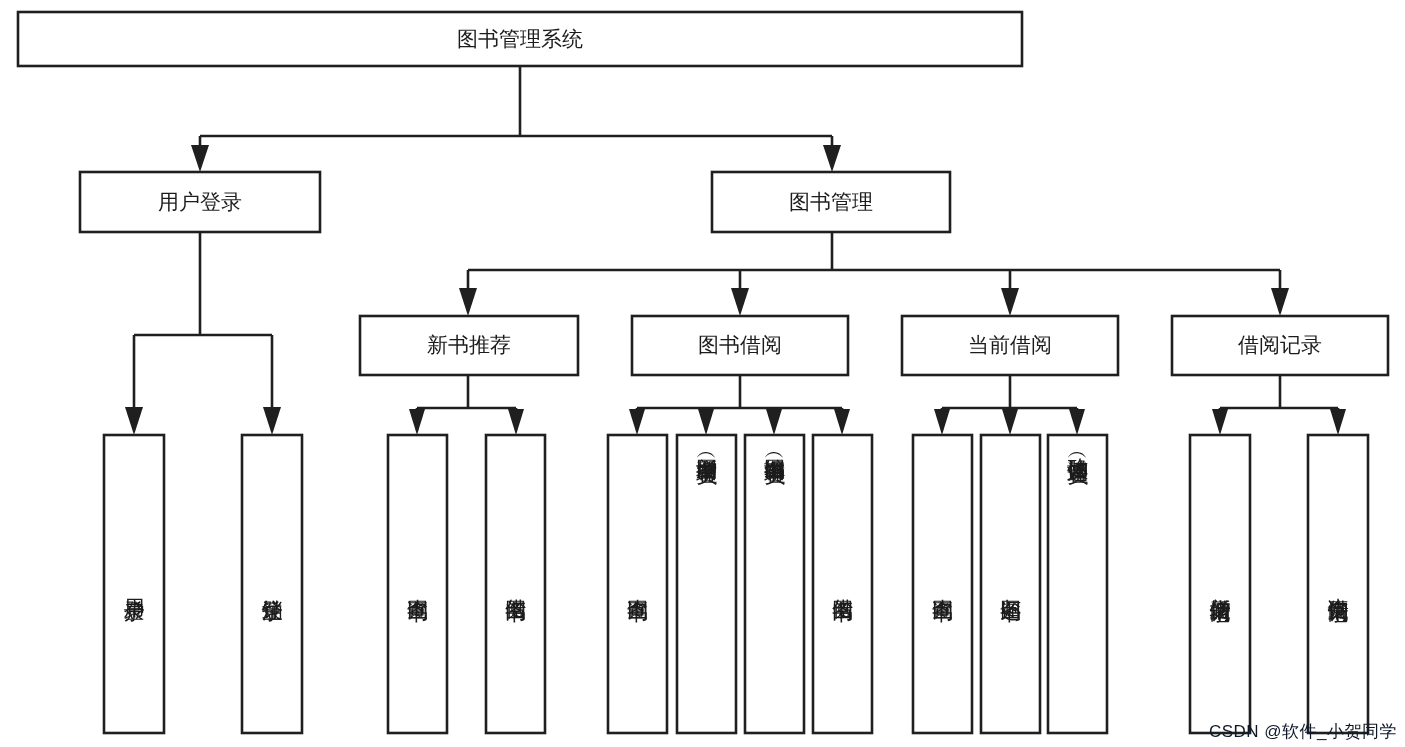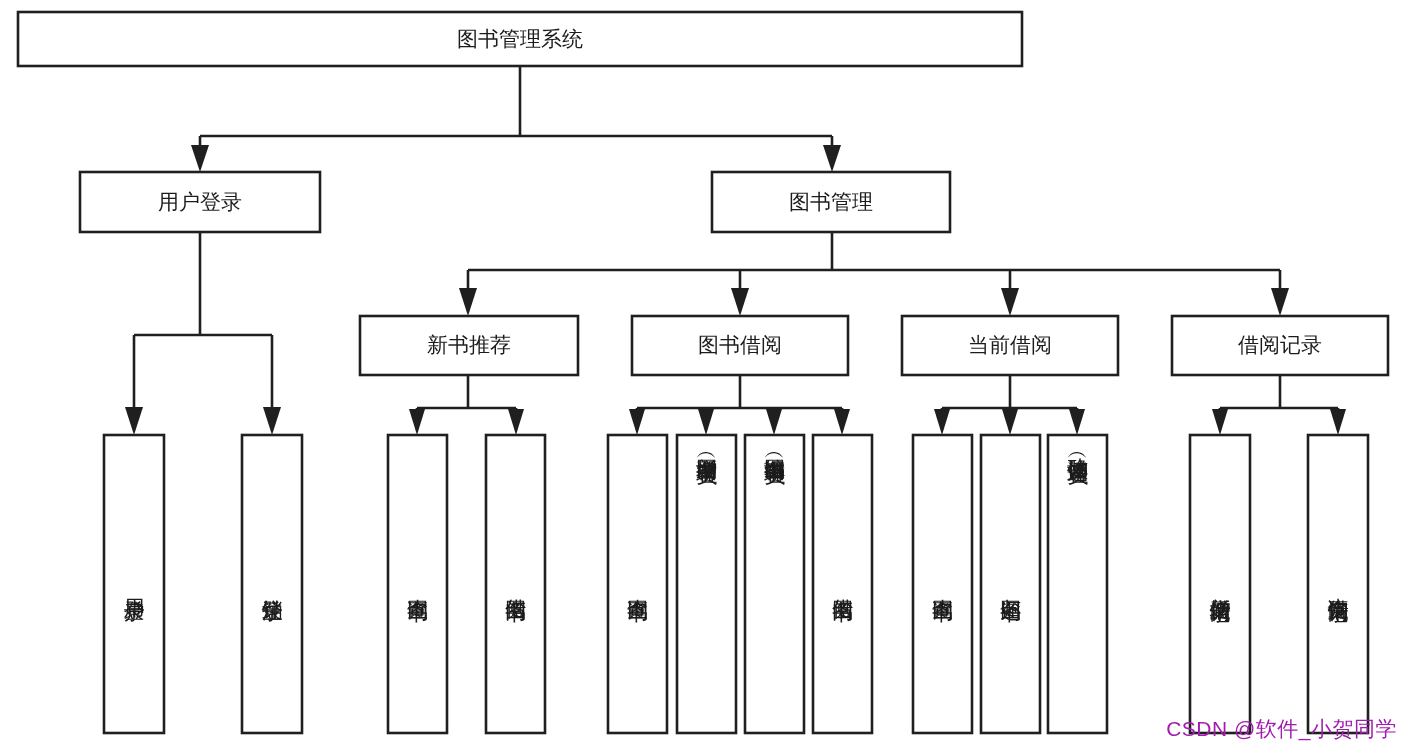--- a/index.html
+++ b/index.html
@@ -63,22 +63,22 @@
     line-height: 1.06;
     color: #1c1c1c;
     letter-spacing: 1px;
     white-space: nowrap;
   }
   #watermark {
     position: absolute;
     right: 8px;
     bottom: 4px;
     font-family: "Liberation Sans", "DejaVu Sans", sans-serif;
-    font-size: 21px;
-    color: #a21caf;
+    font-size: 17px;
+    color: #0f172a;
     white-space: nowrap;
     letter-spacing: 0.5px;
   }
 </style>
 </head>
 <body>
 
 <div id="diagram-root">
 
   <svg id="flow" viewBox="0 0 1405 747">

